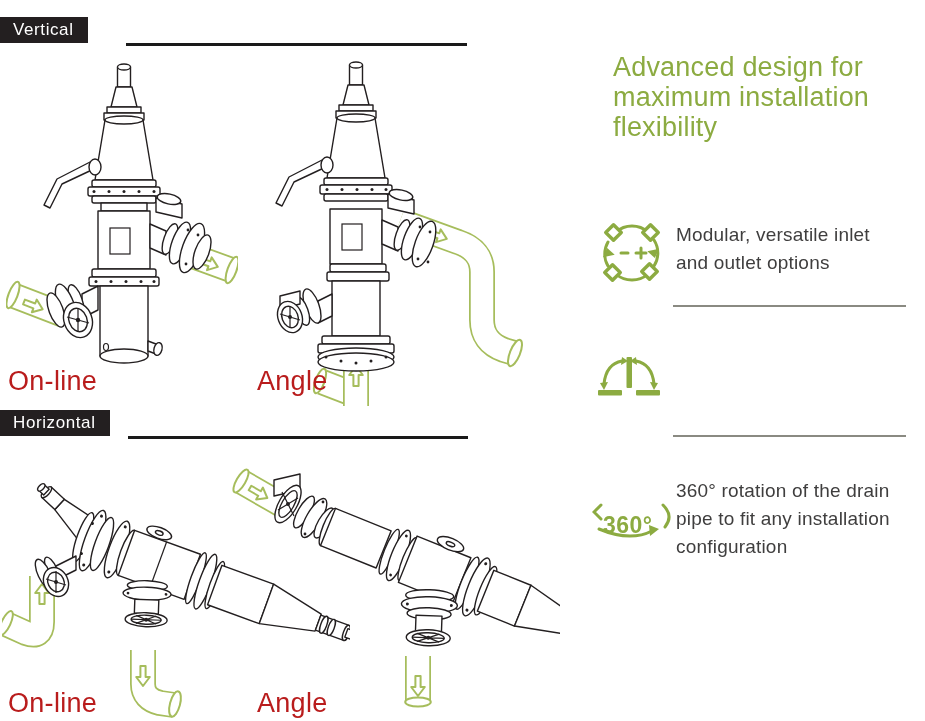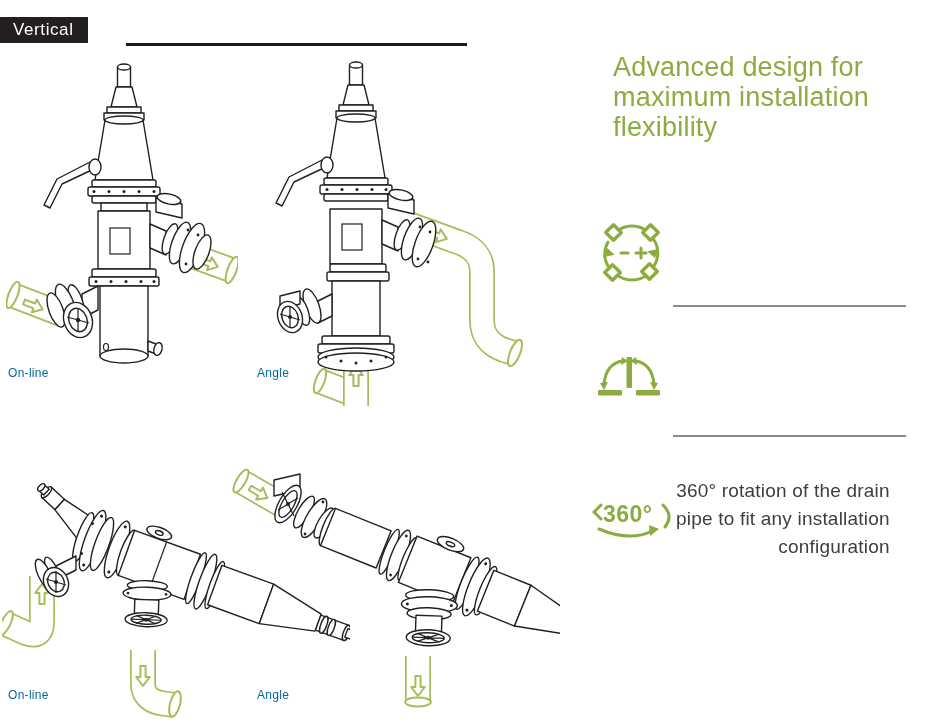--- a/index.html
+++ b/index.html
@@ -4,30 +4,30 @@
 <style>
   html,body{margin:0;padding:0;background:#fff;}
   .page{position:relative;width:925px;height:721px;background:#fff;overflow:hidden;
         font-family:"Liberation Sans",sans-serif;}
   
   .sec-hdr{position:absolute;left:0;padding-left:43px;}
   .sec-box{position:absolute;left:0;top:0;background:#231f20;color:#fff;
            font-size:17px;letter-spacing:.6px;line-height:26px;padding:0 14px 0 13px;height:26px;}
   .sec-line{position:absolute;height:3px;background:#1a1a1a;top:26px;}
   
-  .cfg-label{position:absolute;font-size:12px;color:#0369a1;letter-spacing:.3px;}
+  .cfg-label{position:absolute;font-size:27px;color:#b91c1c;letter-spacing:.3px;}
   
   .aside-head{position:absolute;left:597px;top:36px;margin:16px;color:#8cab41;
               font-size:27px;line-height:30px;font-weight:500;letter-spacing:.2px;white-space:pre-line;}
   .feature-text{position:absolute;left:676px;color:#3f3e3e;font-size:19px;line-height:28px;
                 font-weight:500;letter-spacing:.2px;white-space:pre-line;}
   .divider{position:absolute;left:673px;width:233px;height:1.5px;background:#8a8a82;}
   .icon-wrap{position:absolute;}
   .icon360{position:absolute;width:82px;height:52px;}
-  .icon360 span{position:absolute;left:11px;top:9px;color:#8cab41;font-size:23px;font-weight:600;letter-spacing:.5px;}
+  .icon360 span{position:absolute;left:11px;top:20px;color:#8cab41;font-size:23px;font-weight:600;letter-spacing:.5px;}
   .icon360 svg{position:absolute;left:0;top:0;}
   
   .k{fill:#fff;stroke:#231f20;stroke-width:1.4;stroke-linejoin:round;}
   .kl{fill:none;stroke:#231f20;stroke-width:1.2;}
   .kd{fill:#231f20;stroke:none;}
   .gt{fill:none;stroke:#a6bd5c;stroke-width:26;}
   .gi{fill:none;stroke:#ffffff;stroke-width:22.5;}
   .ge{fill:#fff;stroke:#a6bd5c;stroke-width:2;}
   .ga{fill:#fff;stroke:#a6bd5c;stroke-width:2;stroke-linejoin:round;}
   .gn{fill:none;stroke:#8cab41;stroke-width:3;stroke-linecap:round;}
@@ -193,20 +193,26 @@
       <ellipse class="k" cx="104" cy="306" rx="38" ry="9"></ellipse>
       <circle class="kd" cx="74" cy="301" r="1.5"></circle>
         <circle class="kd" cx="89" cy="305" r="1.5"></circle>
       <circle class="kd" cx="104" cy="307" r="1.5"></circle>
         <circle class="kd" cx="119" cy="305" r="1.5"></circle>
       <circle class="kd" cx="134" cy="301" r="1.5"></circle>
     </g>
   </svg>
   <span class="cfg-label" style="left:257px;top:366px;">Angle</span>
 
+  <div class="sec-hdr" style="top:410px;width:468px;height:30px;">
+    <div class="sec-box">
+      <span>Horizontal</span>
+    </div>
+    <div class="sec-line" style="left:128px;width:340px;"></div>
+  </div>
 
   <svg style="position:absolute;left:2px;top:452px;" width="348" height="268" viewBox="0 0 348 268">
 
     <g>
       <path class="gt" d="M4,172 L24,181 Q40,187 40,170 L40,124"></path>
       <path class="gi" d="M4,172 L24,181 Q40,187 40,170 L40,124"></path>
       <ellipse class="ge" cx="4" cy="171" rx="4.5" ry="13" transform="rotate(25 4 171)"></ellipse>
       <use href="#parr" class="ga" transform="translate(40,152) rotate(-90)"></use>
     </g>
 
@@ -367,20 +373,22 @@
       <path class="gf" d="M12,28 L6,36 L18,36 Z" transform="rotate(-12 12 32)"></path>
       <path class="gf" d="M58,38 L52,30 L64,30 Z" transform="rotate(-12 58 34)"></path>
       <rect class="gd" x="12" y="7" width="11" height="11" transform="rotate(45 17.5 12.5)"></rect>
       <rect class="gd" x="49" y="7" width="11" height="11" transform="rotate(45 54.5 12.5)"></rect>
       <rect class="gd" x="11" y="47" width="11" height="11" transform="rotate(45 16.5 52.5)"></rect>
       <rect class="gd" x="48" y="46" width="11" height="11" transform="rotate(45 53.5 51.5)"></rect>
       <path class="gn" d="M25,33 H32"></path>
       <path class="gn" d="M40,33 H50 M45,28 V38"></path>
     </svg>
   </div>
+  <div class="feature-text" style="top:221px;">Modular, versatile inlet
+and outlet options</div>
   <div class="divider" style="top:305px;"></div>
 
   <div class="icon-wrap" style="left:594px;top:352px;">
     <svg width="70" height="52" viewBox="0 0 70 52">
       <rect class="gf" x="32.5" y="5" width="5.5" height="31" rx="1"></rect>
       <rect class="gf" x="4" y="38" width="24" height="5.5" rx="1"></rect>
       <rect class="gf" x="42" y="38" width="24" height="5.5" rx="1"></rect>
       <path class="gn" d="M10,32 Q12,12 28,9"></path>
       <path class="gf" d="M28,5 L34,9 L27,13 Z"></path>
       <path class="gf" d="M6,31 L10,38 L14,30 Z"></path>
@@ -393,17 +401,17 @@
 
   <div class="icon360" style="left:592px;top:492px;">
     <span>360°</span>
     <svg width="82" height="52" viewBox="0 0 82 52">
       <path class="gn" d="M9,13 L2,20 L9,27"></path>
       <path class="gn" d="M7,37 Q38,50 60,39"></path>
       <path class="gf" d="M57,33 L67,37 L58,44 Z"></path>
       <path class="gn" d="M71,13 Q82,24 73,35"></path>
     </svg>
   </div>
-  <div class="feature-text" style="top:477px;text-align:right;">360° rotation of the drain
+  <div class="feature-text" style="top:477px;">360° rotation of the drain
 pipe to fit any installation
 configuration</div>
 
 </div>
 
 </body></html>

